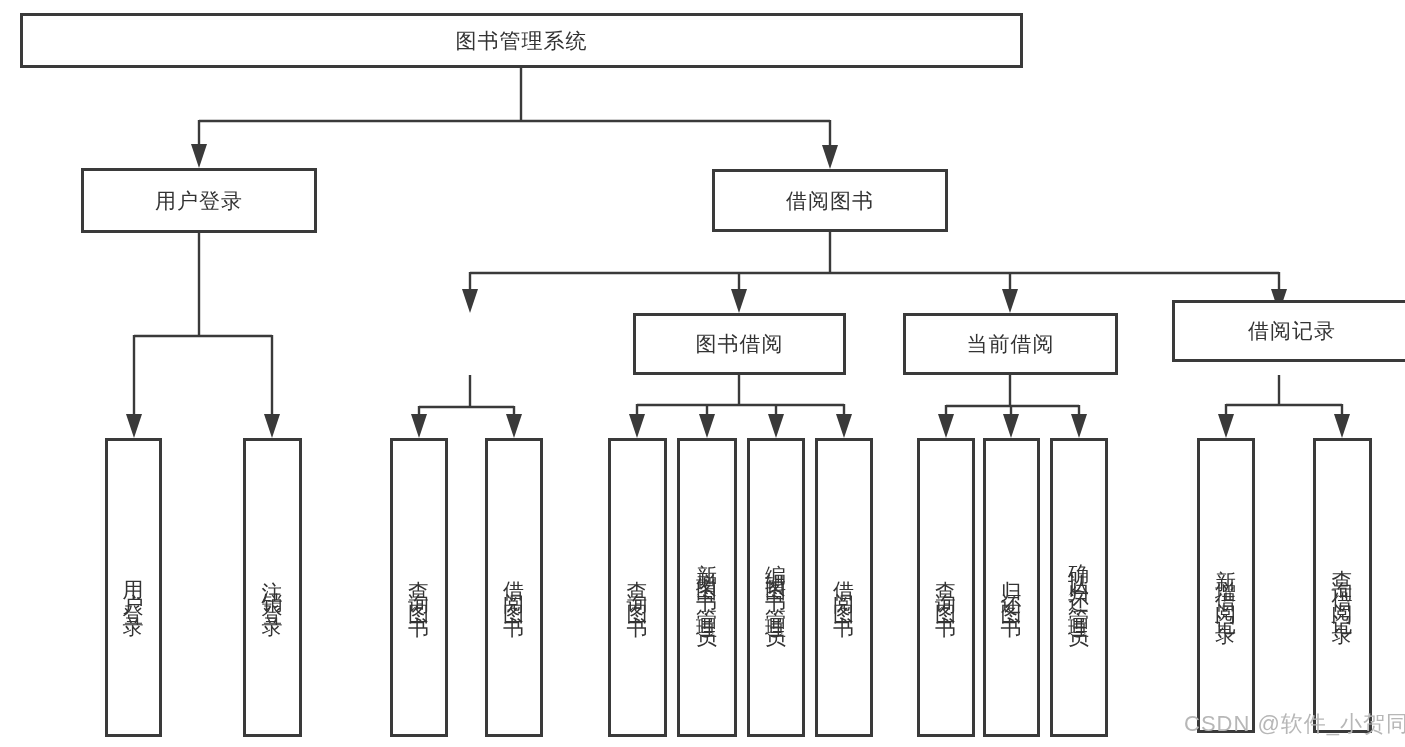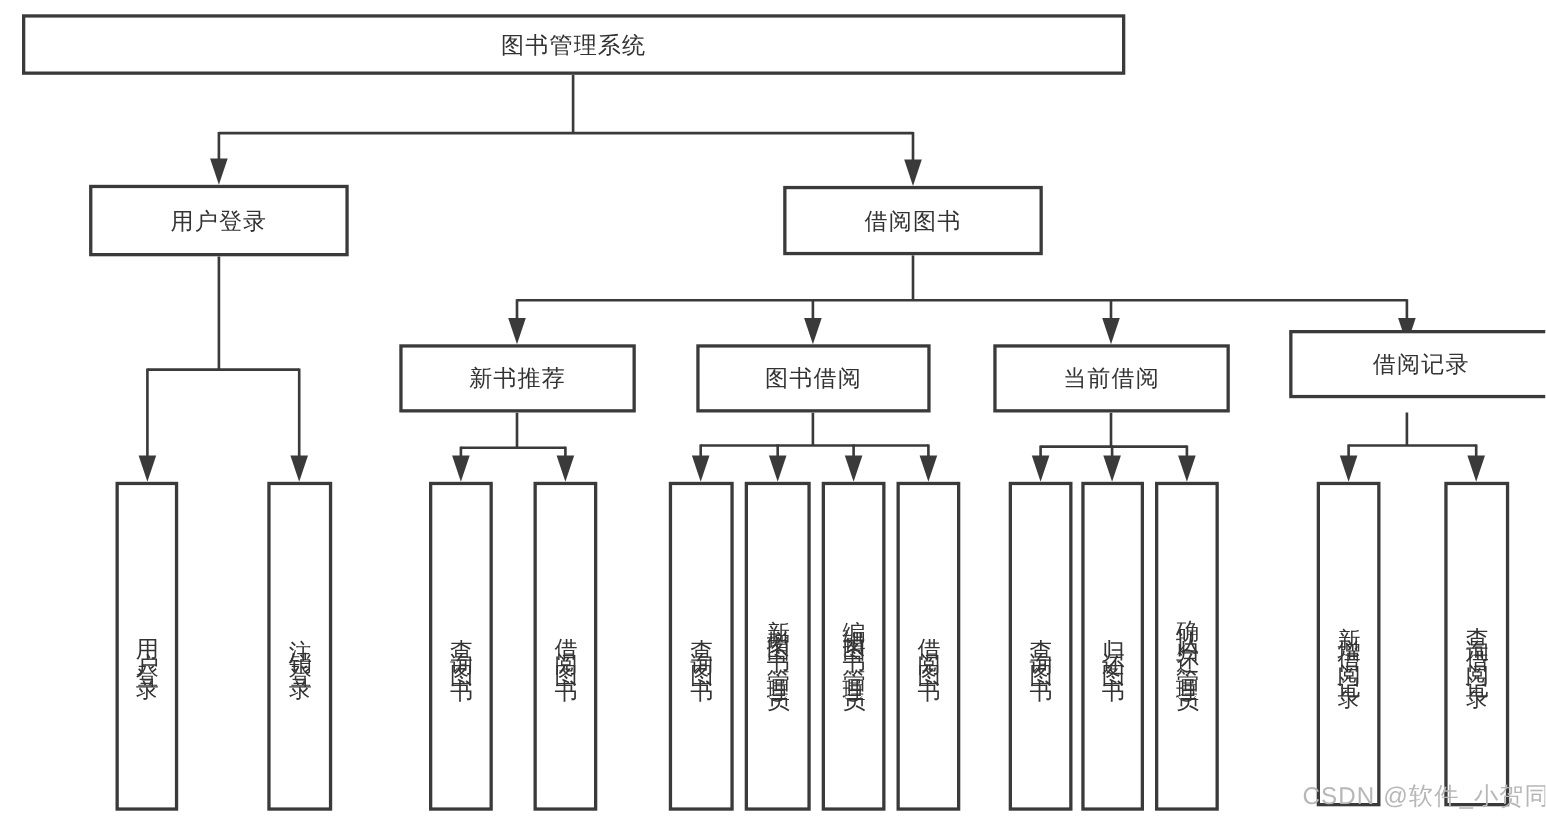--- a/index.html
+++ b/index.html
@@ -123,23 +123,20 @@
     <span>图书管理系统</span>
   </div>
 
   <div class="node" style="left:81px; top:168px; width:236px; height:65px;">
     <span>用户登录</span>
   </div>
   <div class="node" style="left:712px; top:169px; width:236px; height:63px;">
     <span>借阅图书</span>
   </div>
 
-  <div class="node" style="left:363px; top:313px; width:215px; height:62px;">
-    <span>新书推荐</span>
-  </div>
   <div class="node" style="left:633px; top:313px; width:213px; height:62px;">
     <span>图书借阅</span>
   </div>
   <div class="node" style="left:903px; top:313px; width:215px; height:62px;align-items:center;">
     <span>当前借阅</span>
   </div>
   <div class="node" style="left:1172px; top:300px; width:240px; height:62px;">
     <span>借阅记录</span>
   </div>
 

